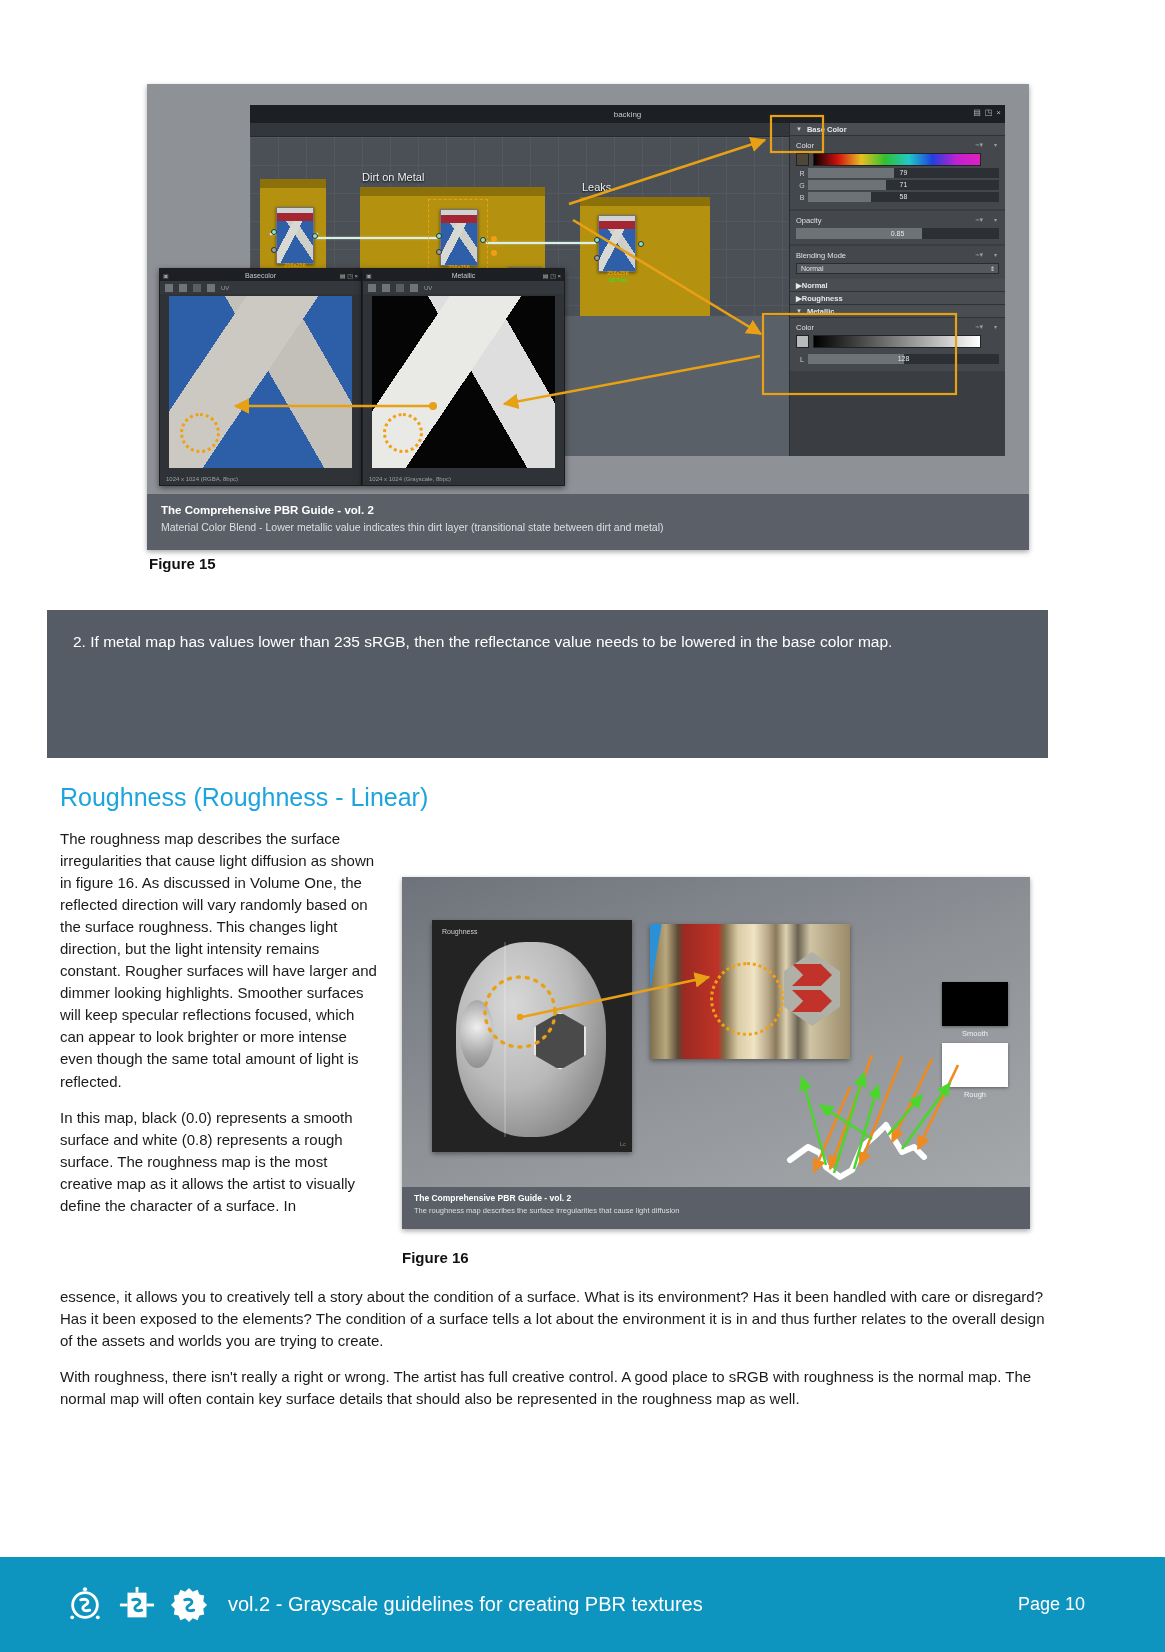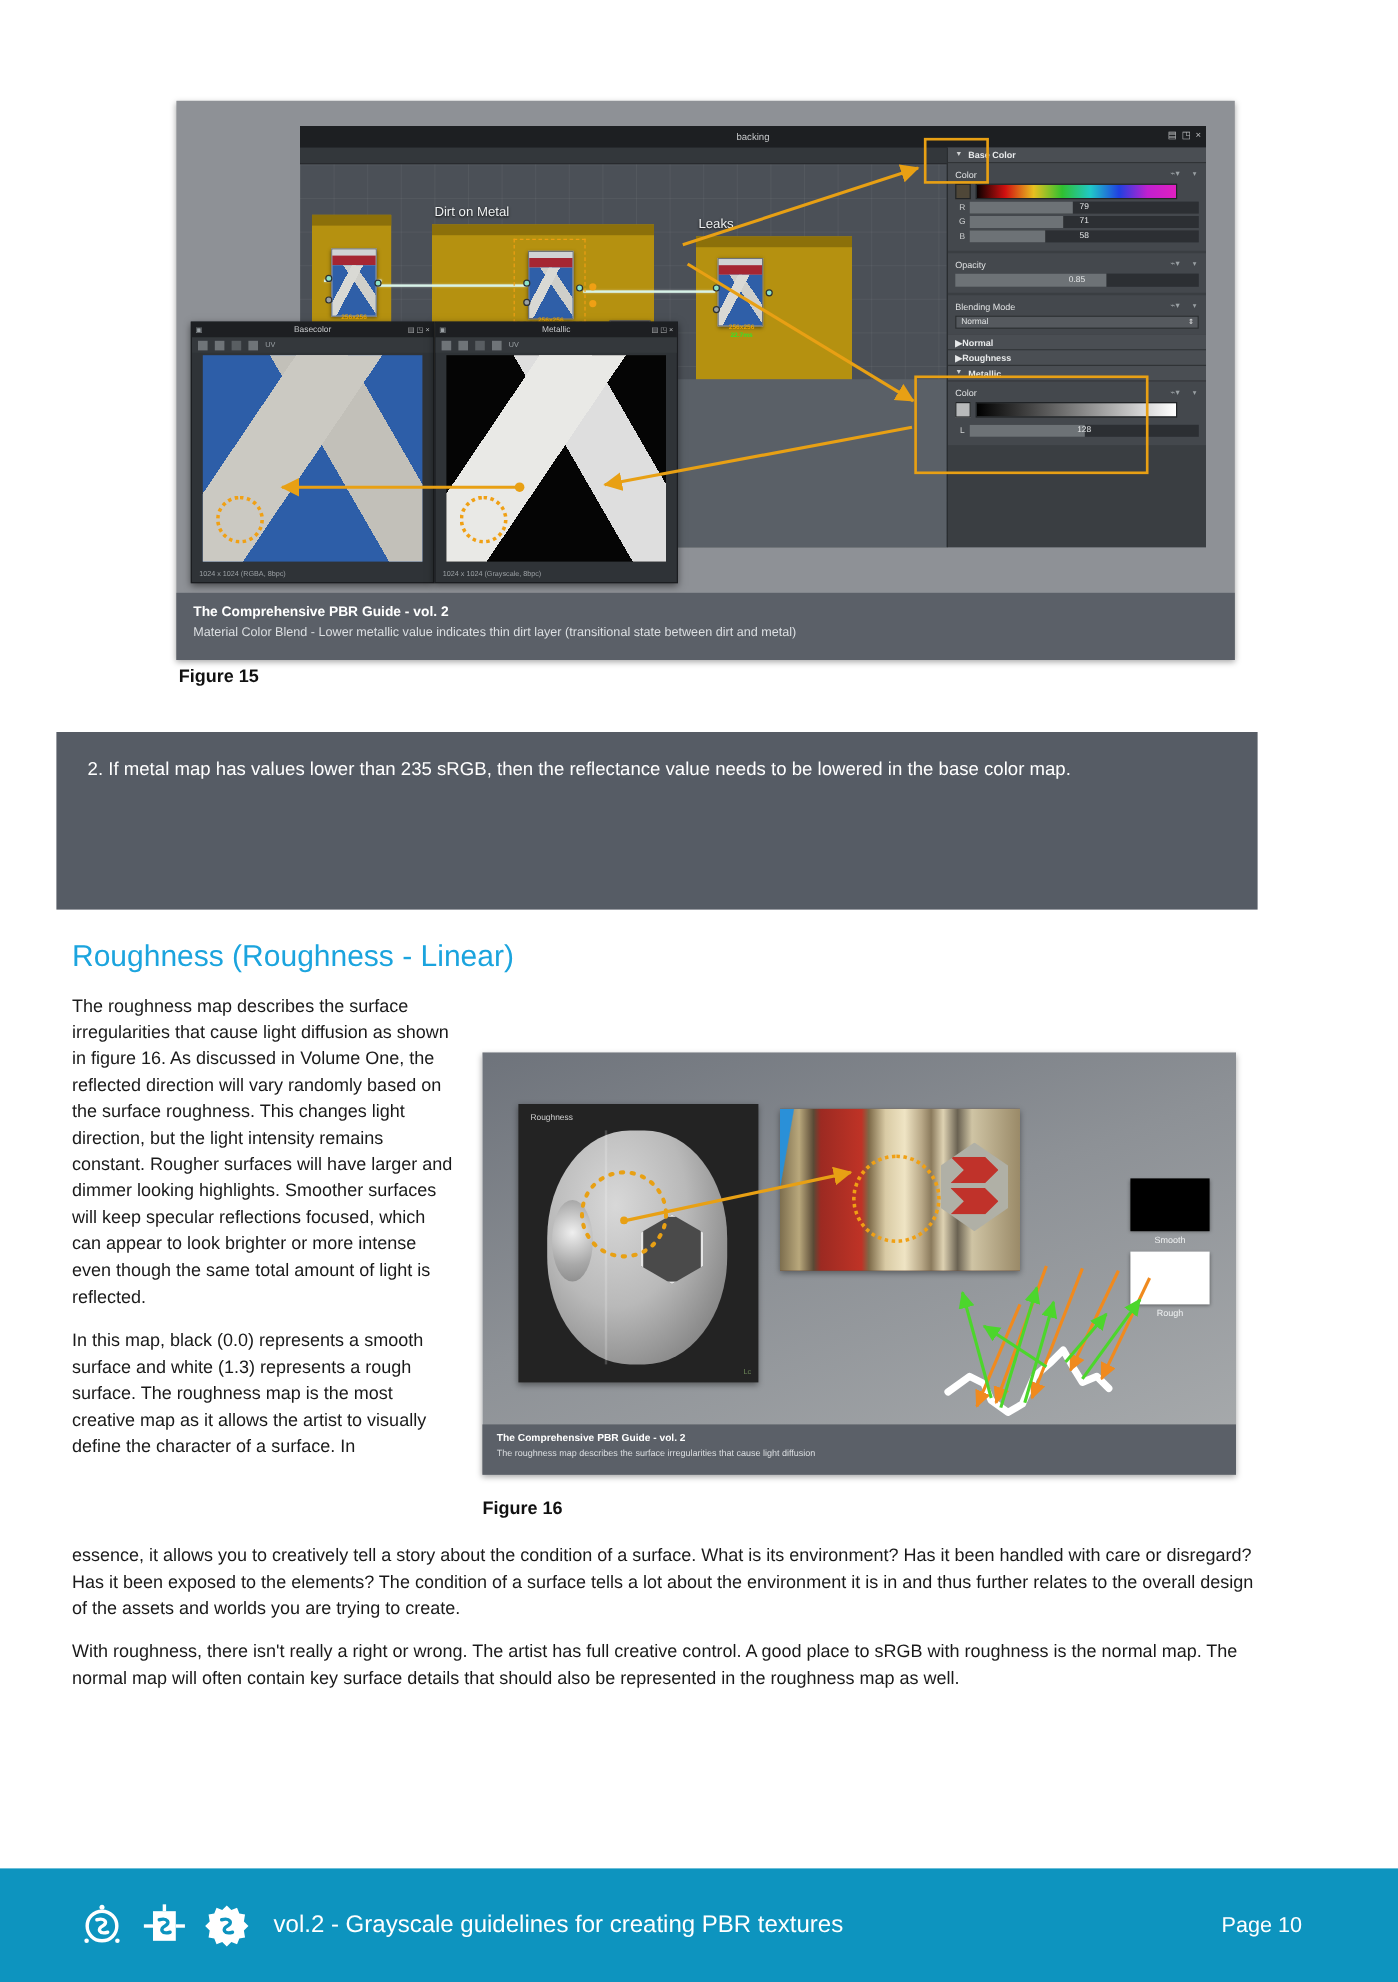--- a/index.html
+++ b/index.html
@@ -415,21 +415,21 @@
 <div class="figlabel" style="left:149px; top:555px;">Figure 15</div>
 
 <div id="callout">
   <p>2. If metal map has values lower than 235 sRGB, then the reflectance value needs to be lowered in the base color map.</p>
 </div>
 
 <h2 id="sec-title" style="margin:0; font-weight:normal;">Roughness (Roughness - Linear)</h2>
 
 <div id="col-left">
   <p>The roughness map describes the surface irregularities that cause light diffusion as shown in figure 16. As discussed in Volume One, the reflected direction will vary randomly based on the surface roughness. This changes light direction, but the light intensity remains constant. Rougher surfaces will have larger and dimmer looking highlights. Smoother surfaces will keep specular reflections focused, which can appear to look brighter or more intense even though the same total amount of light is reflected.</p>
-  <p>In this map, black (0.0) represents a smooth surface and white (1.3) represents a rough surface. The roughness map is the most creative map as it allows the artist to visually define the character of a surface. In</p>
+  <p>In this map, black (0.0) represents a smooth surface and white (0.8) represents a rough surface. The roughness map is the most creative map as it allows the artist to visually define the character of a surface. In</p>
 </div>
 
 <div id="fig16-wrap">
   <div class="fig-shell grad">
 
     <div style="position:absolute; left:30px; top:43px; width:200px; height:232px; background:#232323; box-shadow:0 2px 5px rgba(0,0,0,.4);">
       <div style="position:absolute; left:10px; top:8px; font-size:7px; color:#cfcfcf;">Roughness</div>
 
       <div style="position:absolute; left:24px; top:22px; width:150px; height:195px; border-radius:46%;
                   background: radial-gradient(ellipse at 38% 32%, #d8d8d8 0%, #b9b9b9 45%, #8e8e8e 75%, #6d6d6d 100%);">

